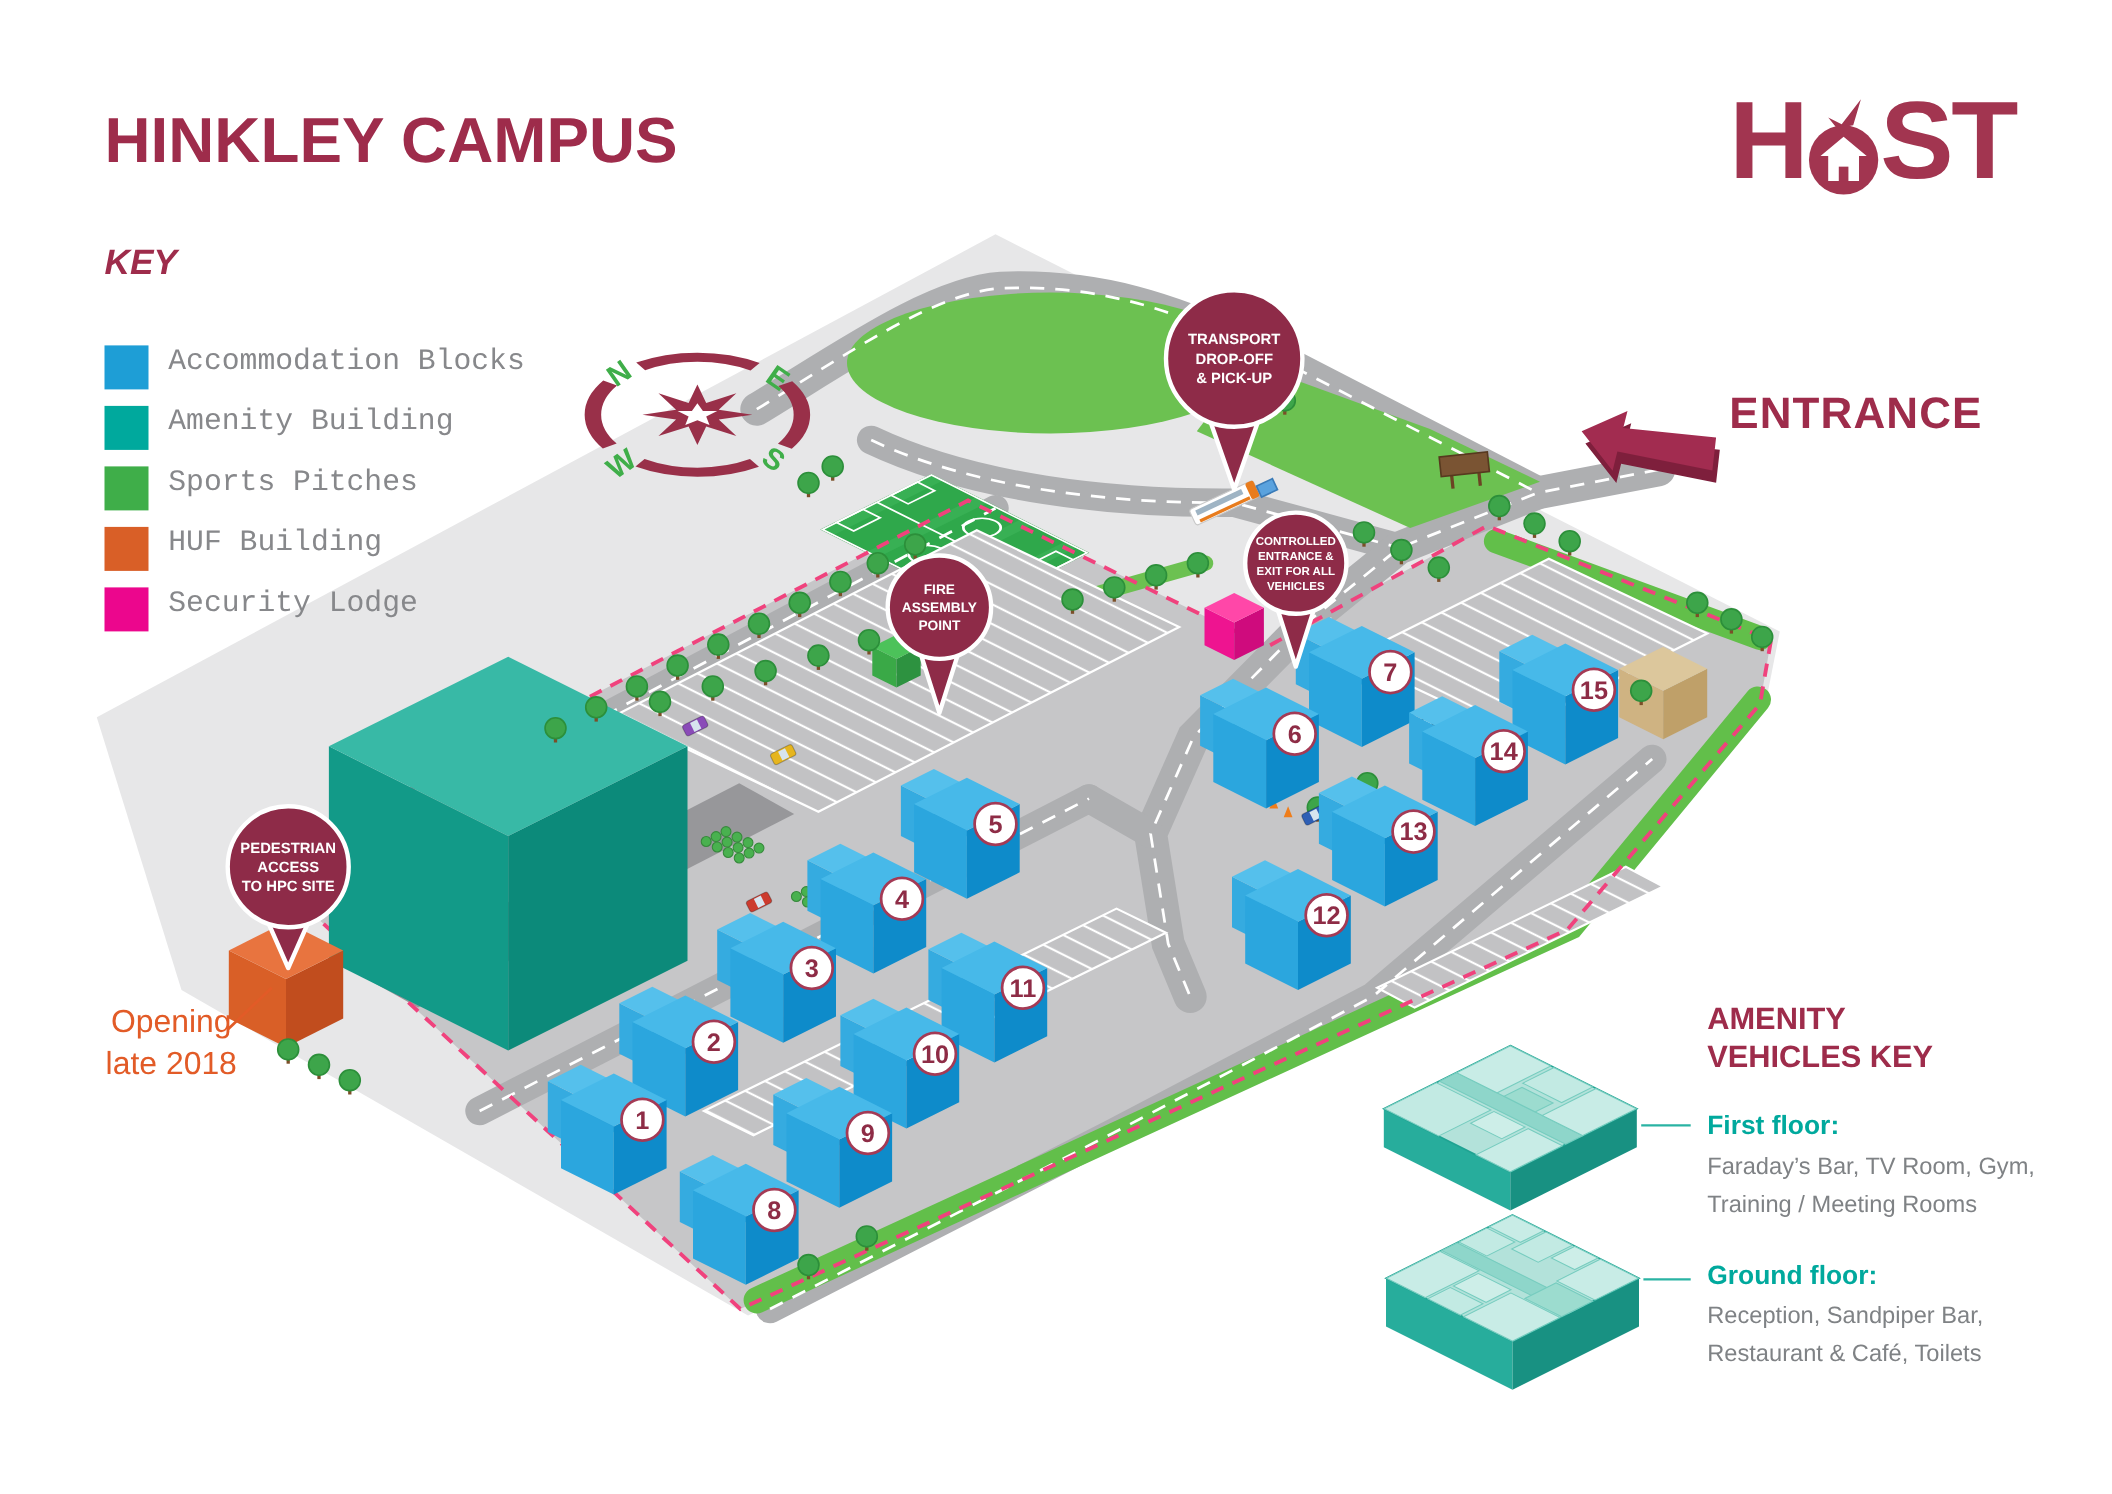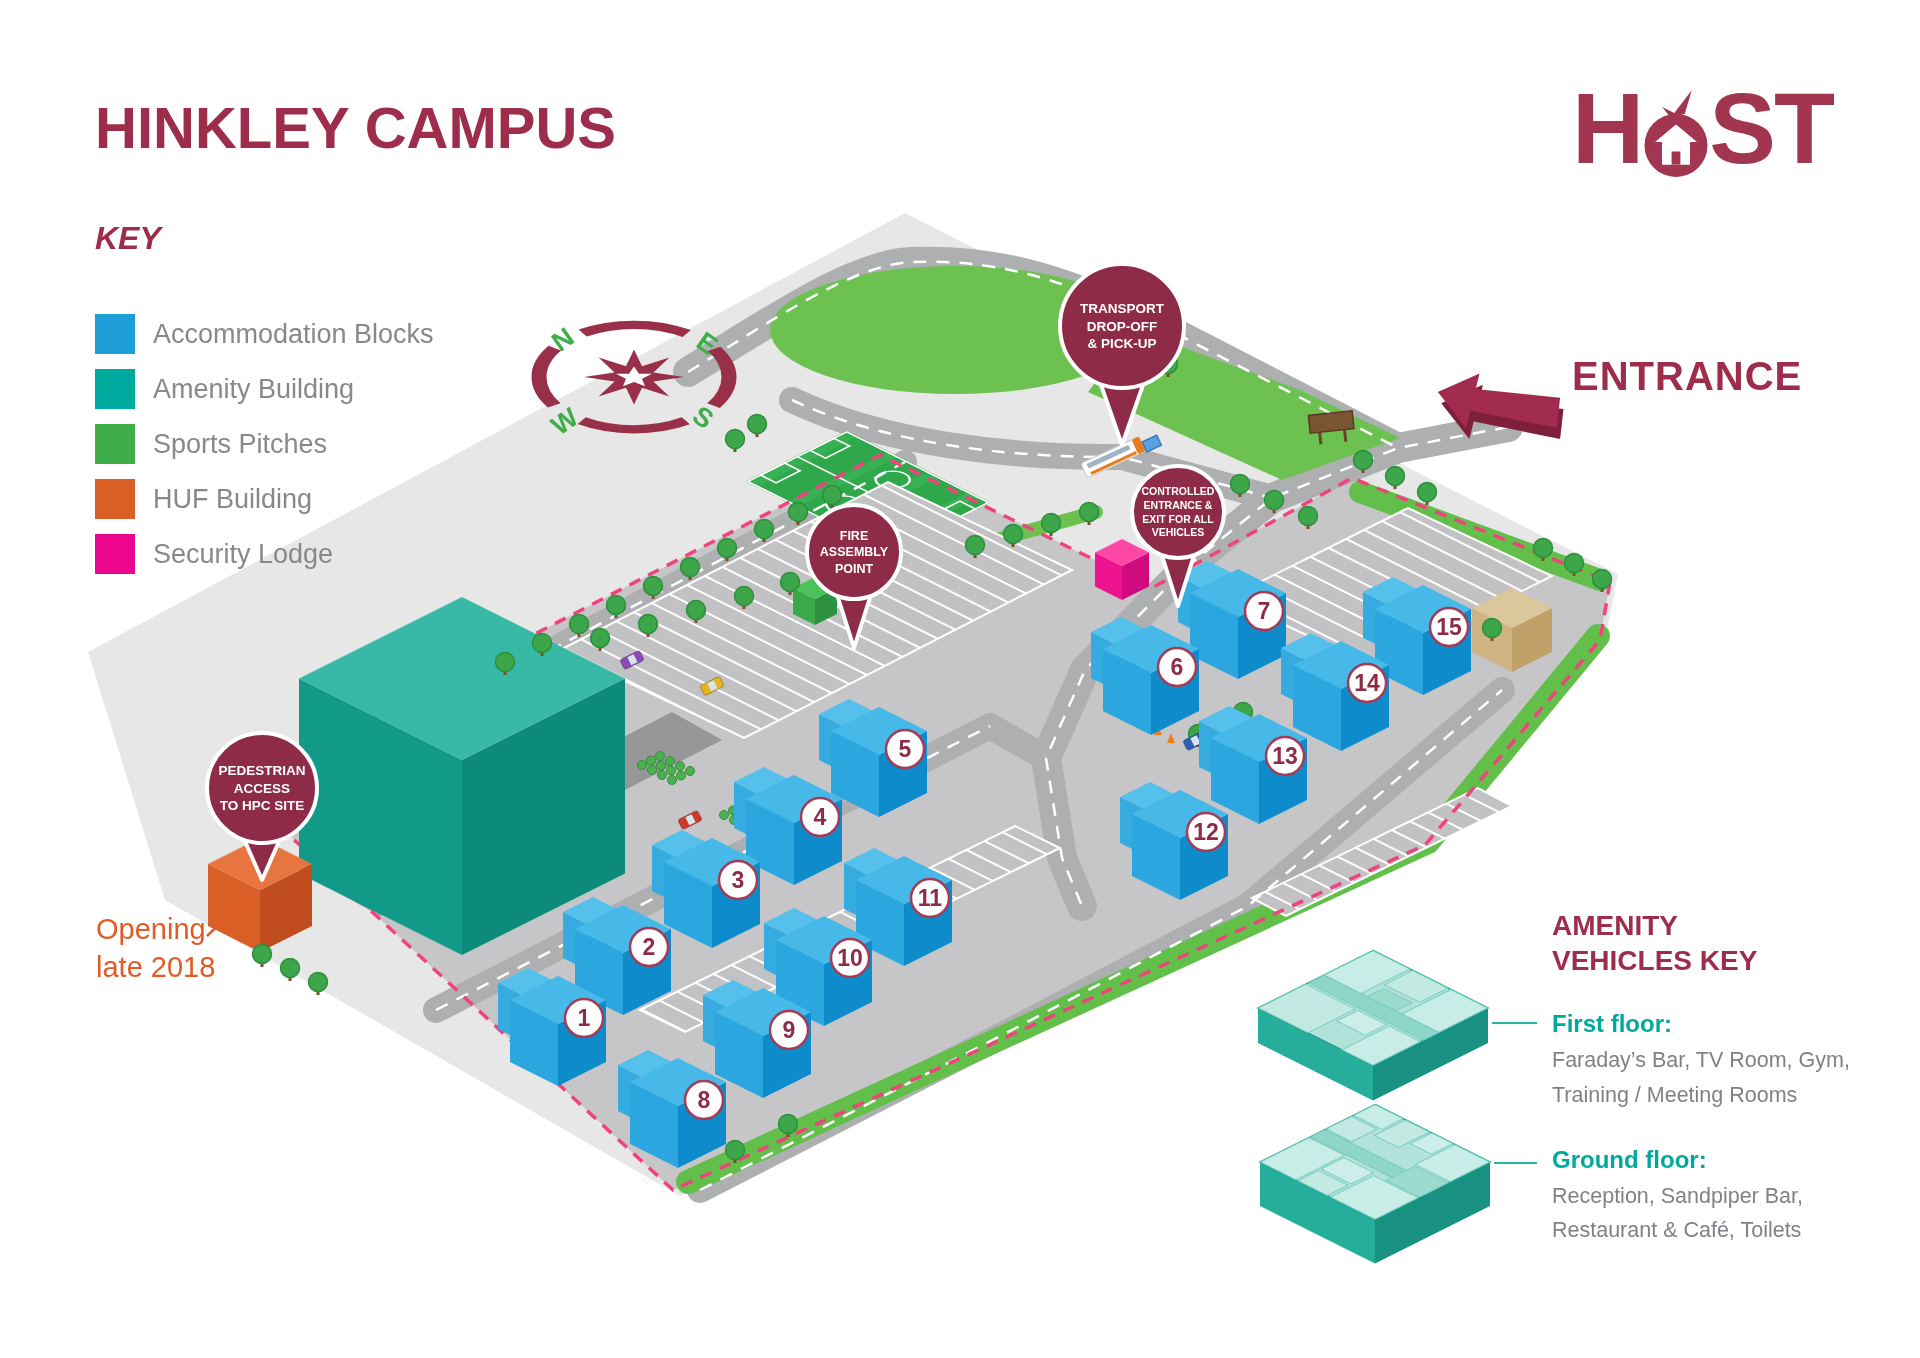--- a/index.html
+++ b/index.html
@@ -1,27 +1,27 @@
 <!DOCTYPE html>
 <html><head>
 <meta charset="utf-8">
 <style>
   html,body{margin:0;padding:0;background:#ffffff;}
   body{width:1920px;height:1358px;position:relative;font-family:"Liberation Sans",sans-serif;overflow:hidden;}
   .abs{position:absolute;}
   .title{left:95px;top:94px;font-size:58px;font-weight:bold;color:#9e2c4b;letter-spacing:0;}
   .key-heading{left:95px;top:220px;font-size:32px;font-weight:bold;color:#9e2c4b;font-style:italic;}
   .legend{left:95px;top:314px;}
-  .leg-row{display:flex;align-items:center;margin-bottom:15px;height:40px;}
+  .leg-row{display:flex;margin-bottom:15px;height:40px;font-family:Liberation Mono, monospace;}
   .leg-sw{width:40px;height:40px;margin-right:18px;flex:0 0 auto;}
   .leg-label{font-size:27px;color:#87888b;}
   .logo{left:1572px;top:78px;display:flex;align-items:flex-start;}
   .logo-letter{font-size:100px;font-weight:bold;color:#a23550;line-height:100px;letter-spacing:-2px;}
   .entrance{left:1572px;top:354px;font-size:40px;font-weight:bold;color:#9e2c4b;letter-spacing:1px;}
-  .opening{left:96px;top:910px;font-size:29px;color:#e25b27;line-height:38px;}
+  .opening{left:96px;top:910px;font-size:29px;color:#e25b27;line-height:38px;text-align:center;}
   .am-heading{left:1552px;top:908px;font-size:28px;font-weight:bold;color:#9e2c4b;line-height:35px;}
   .am-label1{left:1552px;top:1010px;font-size:24px;font-weight:bold;color:#00a99d;text-align:right;}
   .am-body1{left:1552px;top:1043px;font-size:21.5px;color:#7f8285;line-height:35px;}
   .am-label2{left:1552px;top:1146px;font-size:24px;font-weight:bold;color:#00a99d;}
   .am-body2{left:1552px;top:1179px;font-size:21.5px;color:#7f8285;line-height:34px;}
   svg text{font-family:"Liberation Sans",sans-serif;}
   #map-svg{left:0;top:0;}
 </style>
 </head>
 <body>

